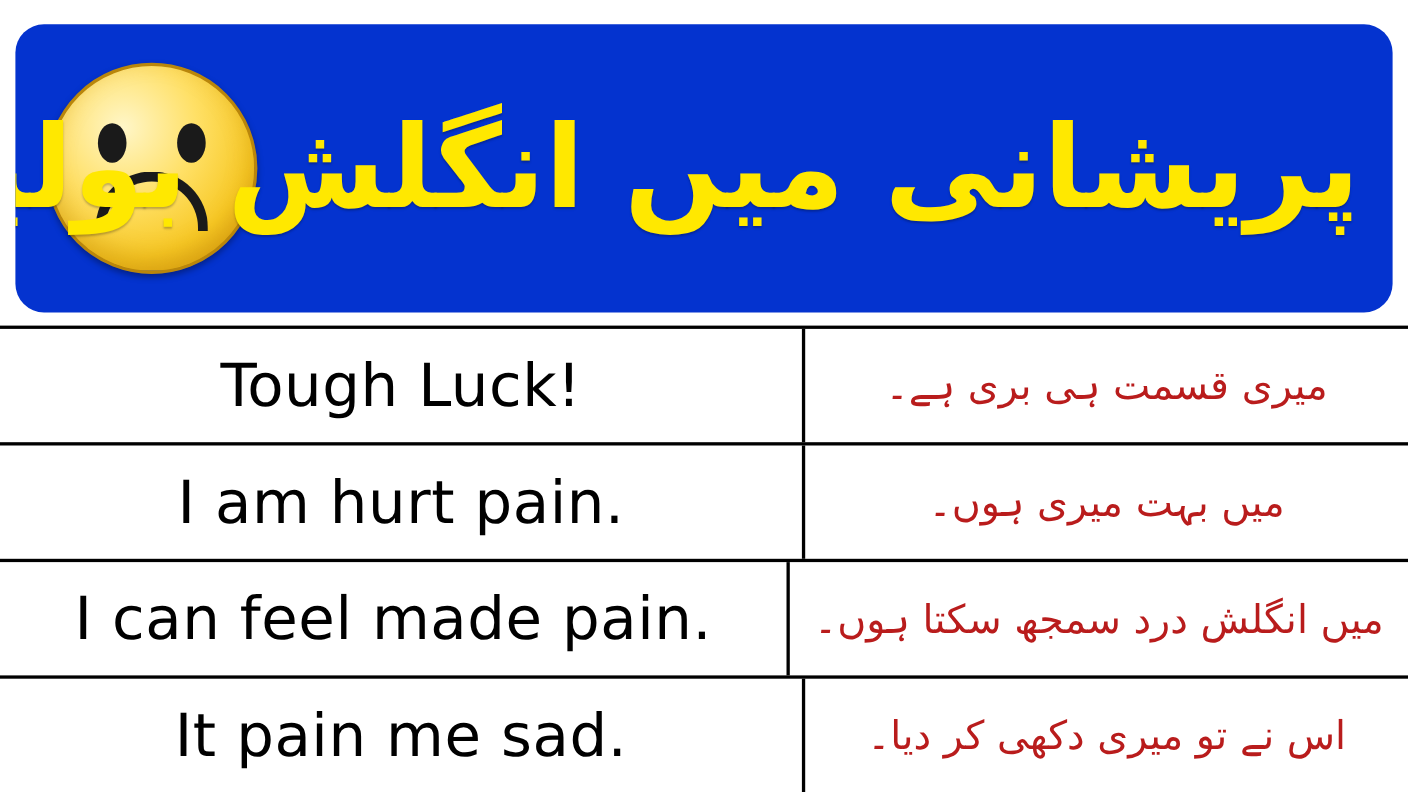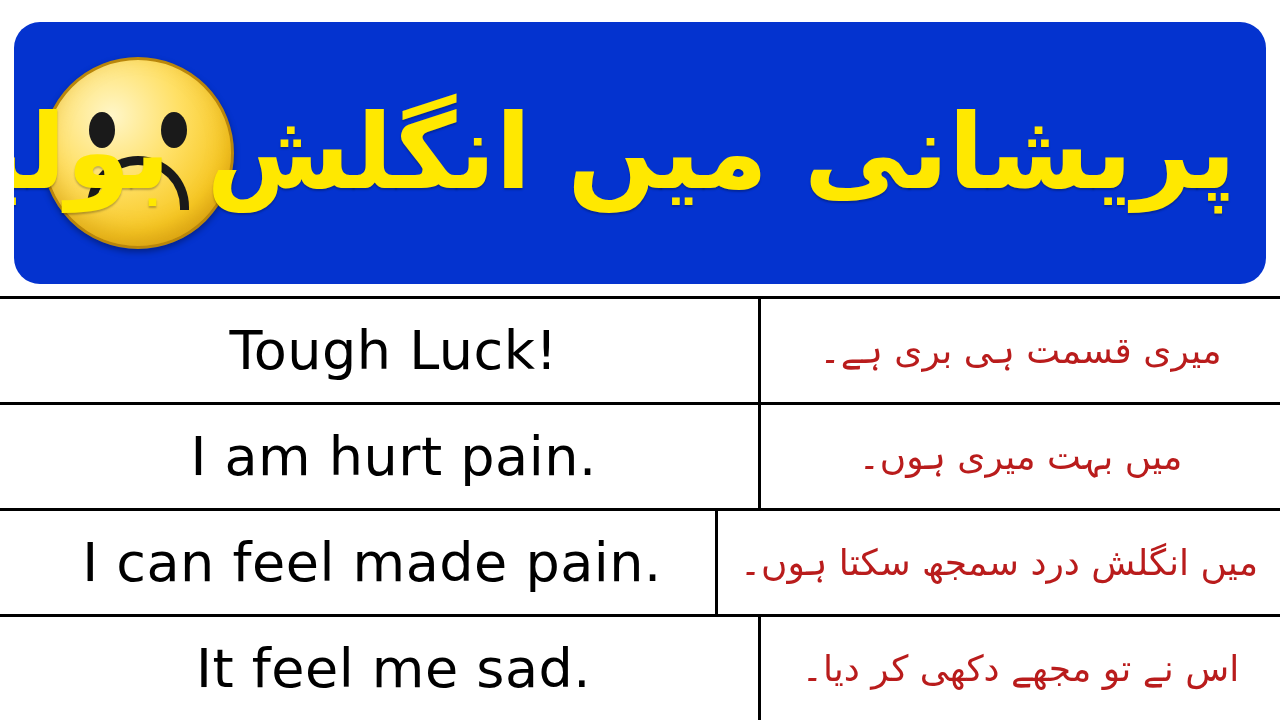--- a/index.html
+++ b/index.html
@@ -107,21 +107,20 @@
     border-top: 3px solid #000000;
     box-sizing: border-box;
   }
 
   .row {
     display: flex;
     width: 1280px;
     height: 106px;
     border-bottom: 3px solid #000000;
     box-sizing: border-box;
-    padding-left: 29px;
   }
 
   .cell-en {
     width: 732px;
     box-sizing: border-box;
     border-right: 3px solid #000000;
     display: flex;
     align-items: center;
     justify-content: center;
     padding: 0 18px;
@@ -173,18 +172,18 @@
       <div class="cell-en">I am hurt pain.</div>
       <div class="cell-ur">میں بہت میری ہوں۔</div>
     </div>
 
     <div class="row">
       <div class="cell-en">I can feel made pain.</div>
       <div class="cell-ur">میں انگلش درد سمجھ سکتا ہوں۔</div>
     </div>
 
     <div class="row">
-      <div class="cell-en">It feel me sad.</div>
-      <div class="cell-ur">اس نے تو مجھے دکھی کر دیا۔</div>
+      <div class="cell-en">It pain me sad.</div>
+      <div class="cell-ur">اس نے تو میری دکھی کر دیا۔</div>
     </div>
 
   </div>
 </div>
 
 </body></html>

